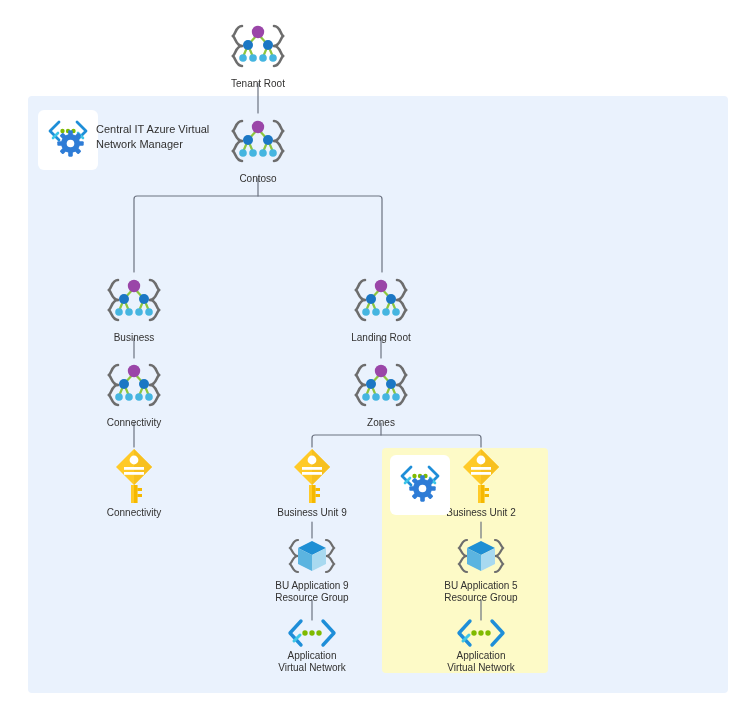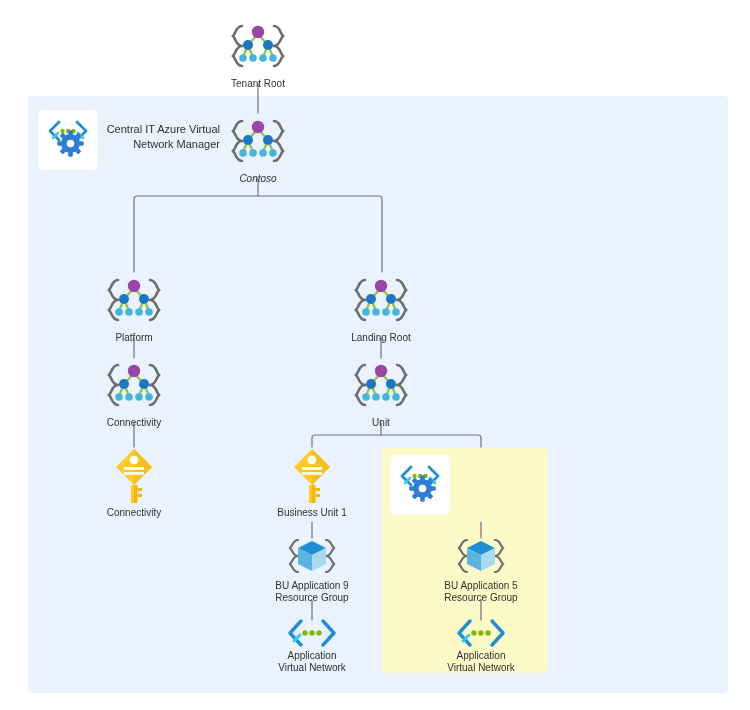--- a/index.html
+++ b/index.html
@@ -56,21 +56,21 @@
     border-radius:6px;
     display:flex;
     align-items:center;
     justify-content:center;
   }
   .vnm-label{
     position:absolute;
     font-size:11px;
     line-height:15px;
     color:#323130;
-    text-align:right;
+    text-align:left;
     white-space:pre-line;
   }
 </style>
 </head>
 <body>
 
 <div id="stage">
 
   <div class="panel-blue"></div>
   <div class="panel-yellow"></div>
@@ -122,21 +122,21 @@
         <circle cx="41" cy="27" r="5" fill="#1b77c4"></circle>
         <circle cx="16" cy="40" r="3.8" fill="#45b5e0"></circle>
         <circle cx="26" cy="40" r="3.8" fill="#45b5e0"></circle>
         <circle cx="36" cy="40" r="3.8" fill="#45b5e0"></circle>
         <circle cx="46" cy="40" r="3.8" fill="#45b5e0"></circle>
       </svg>
     </div>
     <div class="caption">Tenant Root</div>
   </div>
 
-  <div class="node" style="left:198px;top:113px;font-style:italic;">
+  <div class="node" style="left:198px;top:113px;">
     <div class="glyph">
       <svg width="62" height="58" viewBox="0 0 62 58">
         <g fill="none" stroke="#6d6d6d" stroke-width="2.6" stroke-linecap="round">
           <path d="M15,8 C9,8 9,15 6,18 C9,21 9,28 15,28"></path>
           <path d="M15,28 C9,28 9,35 6,38 C9,41 9,48 15,48"></path>
           <path d="M47,8 C53,8 53,15 56,18 C53,21 53,28 47,28"></path>
           <path d="M47,28 C53,28 53,35 56,38 C53,41 53,48 47,48"></path>
         </g>
         <g stroke="#8dc63f" stroke-width="2.2">
           <line x1="31" y1="16" x2="21" y2="27"></line>
@@ -177,21 +177,21 @@
         </g>
         <circle cx="31" cy="14" r="6.2" fill="#9a46a8"></circle>
         <circle cx="21" cy="27" r="5" fill="#1b77c4"></circle>
         <circle cx="41" cy="27" r="5" fill="#1b77c4"></circle>
         <circle cx="16" cy="40" r="3.8" fill="#45b5e0"></circle>
         <circle cx="26" cy="40" r="3.8" fill="#45b5e0"></circle>
         <circle cx="36" cy="40" r="3.8" fill="#45b5e0"></circle>
         <circle cx="46" cy="40" r="3.8" fill="#45b5e0"></circle>
       </svg>
     </div>
-    <div class="caption">Platform</div>
+    <div class="caption">Business</div>
   </div>
 
   <div class="node" style="left:321px;top:272px;">
     <div class="glyph">
       <svg width="62" height="58" viewBox="0 0 62 58">
         <g fill="none" stroke="#6d6d6d" stroke-width="2.6" stroke-linecap="round">
           <path d="M15,8 C9,8 9,15 6,18 C9,21 9,28 15,28"></path>
           <path d="M15,28 C9,28 9,35 6,38 C9,41 9,48 15,48"></path>
           <path d="M47,8 C53,8 53,15 56,18 C53,21 53,28 47,28"></path>
           <path d="M47,28 C53,28 53,35 56,38 C53,41 53,48 47,48"></path>
@@ -264,21 +264,21 @@
         </g>
         <circle cx="31" cy="14" r="6.2" fill="#9a46a8"></circle>
         <circle cx="21" cy="27" r="5" fill="#1b77c4"></circle>
         <circle cx="41" cy="27" r="5" fill="#1b77c4"></circle>
         <circle cx="16" cy="40" r="3.8" fill="#45b5e0"></circle>
         <circle cx="26" cy="40" r="3.8" fill="#45b5e0"></circle>
         <circle cx="36" cy="40" r="3.8" fill="#45b5e0"></circle>
         <circle cx="46" cy="40" r="3.8" fill="#45b5e0"></circle>
       </svg>
     </div>
-    <div class="caption">Unit</div>
+    <div class="caption">Zones</div>
   </div>
 
   <div class="node" style="left:74px;top:447px;">
     <div class="glyph">
       <svg width="46" height="58" viewBox="0 0 46 58">
         <path d="M23,2 L41,20 L23,38 L5,20 Z" fill="#ffca28"></path>
         <rect x="20" y="38" width="6.4" height="18" fill="#ffca28"></rect>
         <path d="M26.4,41 L31,41 L31,44 L26.4,44 Z" fill="#f5b800"></path>
         <path d="M26.4,47 L31,47 L31,50 L26.4,50 Z" fill="#f5b800"></path>
         <path d="M23,2 L41,20 L23,38 Z" fill="#f7c01f"></path>
@@ -298,23 +298,39 @@
         <rect x="20" y="38" width="6.4" height="18" fill="#ffca28"></rect>
         <path d="M26.4,41 L31,41 L31,44 L26.4,44 Z" fill="#f5b800"></path>
         <path d="M26.4,47 L31,47 L31,50 L26.4,50 Z" fill="#f5b800"></path>
         <path d="M23,2 L41,20 L23,38 Z" fill="#f7c01f"></path>
         <path d="M23,38 L26.4,38 L26.4,56 L23,56 Z" fill="#f5b800"></path>
         <circle cx="23" cy="13" r="4.4" fill="#ffffff"></circle>
         <rect x="13" y="20" width="20" height="2.8" fill="#ffffff"></rect>
         <rect x="13" y="25" width="20" height="2.8" fill="#ffffff"></rect>
       </svg>
     </div>
-    <div class="caption">Business Unit 1</div>
-  </div>
-
+    <div class="caption">Business Unit 9</div>
+  </div>
+
+  <div class="node" style="left:421px;top:447px;">
+    <div class="glyph">
+      <svg width="46" height="58" viewBox="0 0 46 58">
+        <path d="M23,2 L41,20 L23,38 L5,20 Z" fill="#ffca28"></path>
+        <rect x="20" y="38" width="6.4" height="18" fill="#ffca28"></rect>
+        <path d="M26.4,41 L31,41 L31,44 L26.4,44 Z" fill="#f5b800"></path>
+        <path d="M26.4,47 L31,47 L31,50 L26.4,50 Z" fill="#f5b800"></path>
+        <path d="M23,2 L41,20 L23,38 Z" fill="#f7c01f"></path>
+        <path d="M23,38 L26.4,38 L26.4,56 L23,56 Z" fill="#f5b800"></path>
+        <circle cx="23" cy="13" r="4.4" fill="#ffffff"></circle>
+        <rect x="13" y="20" width="20" height="2.8" fill="#ffffff"></rect>
+        <rect x="13" y="25" width="20" height="2.8" fill="#ffffff"></rect>
+      </svg>
+    </div>
+    <div class="caption">Business Unit 2</div>
+  </div>
 
   <div class="node" style="left:252px;top:536px;">
     <div class="glyph" style="height:42px;">
       <svg width="56" height="42" viewBox="0 0 56 42">
         <g fill="none" stroke="#6d6d6d" stroke-width="2.2" stroke-linecap="round">
           <path d="M14,4 C9,4 9,9 6,12 C9,15 9,20 14,20"></path>
           <path d="M14,20 C9,20 9,25 6,28 C9,31 9,36 14,36"></path>
           <path d="M42,4 C47,4 47,9 50,12 C47,15 47,20 42,20"></path>
           <path d="M42,20 C47,20 47,25 50,28 C47,31 47,36 42,36"></path>
         </g>

